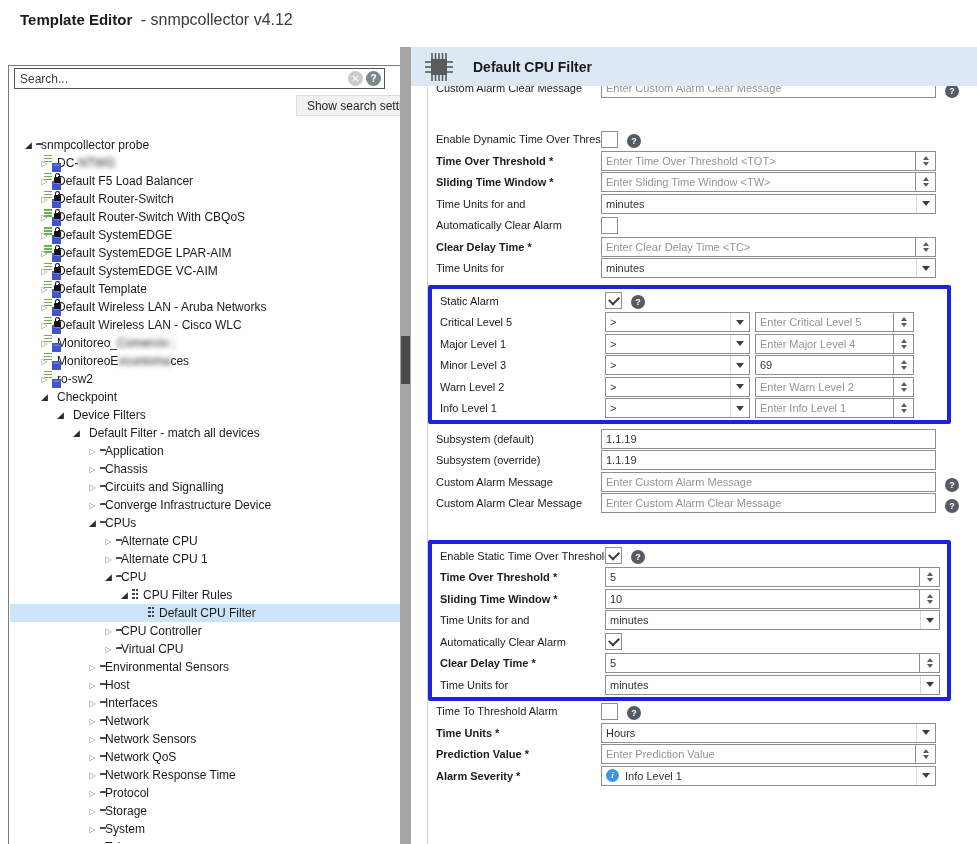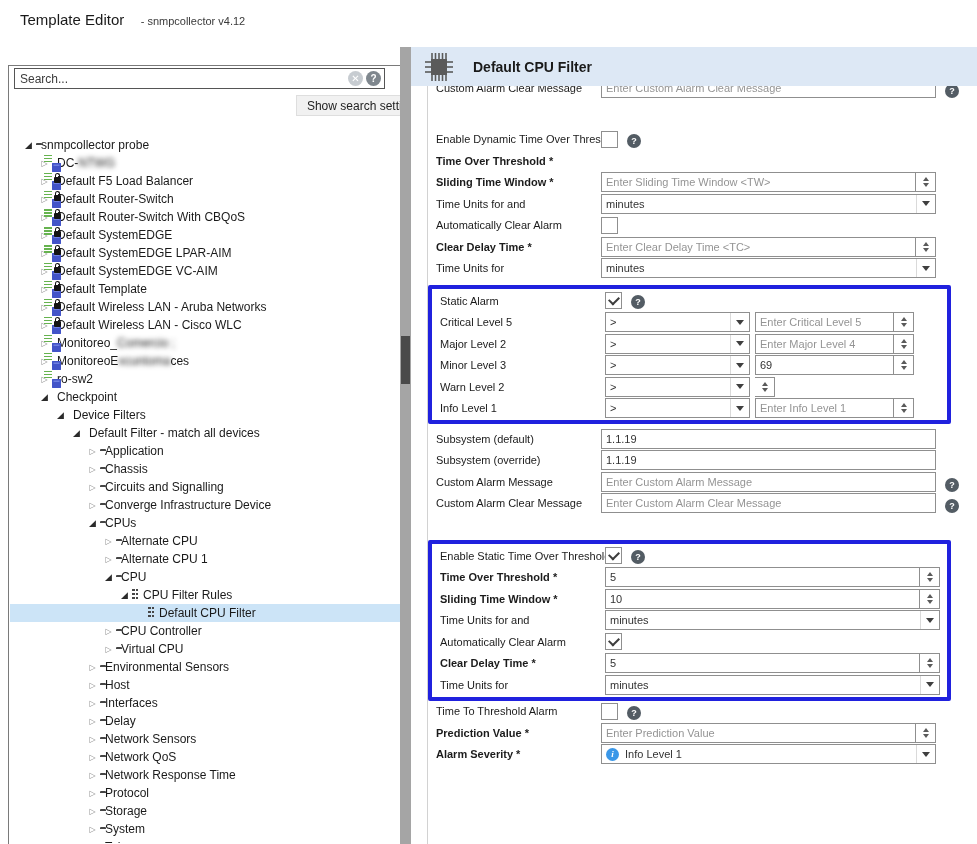--- a/index.html
+++ b/index.html
@@ -3,22 +3,22 @@
 <meta charset="utf-8">
 <style>
   html,body{margin:0;padding:0}
   body{
     width:977px;height:844px;position:relative;overflow:hidden;
     background:#fff;font-family:"Liberation Sans","DejaVu Sans",sans-serif;
     -webkit-font-smoothing:antialiased;
   }
   
   .app-header{position:absolute;left:20px;top:11px;white-space:nowrap}
-  .app-title{font-size:15px;font-weight:normal;color:#1a1a1a}
-  .app-subtitle{font-size:11px;color:#3a3a3a;margin-left:12px}
+  .app-title{font-size:15px;font-weight:bold;color:#1a1a1a}
+  .app-subtitle{font-size:16px;color:#3a3a3a;margin-left:4px}
 
   
   .left-panel{position:absolute;left:8px;top:65px;width:430px;height:789px;
     border:1px solid #7a7a7a;background:#fff;box-sizing:border-box}
   .search-box{position:absolute;left:5px;top:2px;width:371px;height:21px;
     border:1px solid #555;display:flex;align-items:center;box-sizing:border-box;background:#fff}
   .search-box input{flex:1;border:0;outline:0;padding:0 5px;font-size:12px;
     font-family:inherit;color:#222;background:transparent;min-width:0}
   .search-box input::placeholder{color:#3c3c3c}
   .round-ic{width:15px;height:15px;border-radius:50%;color:#fff;font-size:10px;
@@ -287,21 +287,21 @@
         <span class="tree-label"><span>Host</span></span>
       </div>
       <div class="tree-row" style="padding-left: 77px;">
         <span class="tw-arrow">▷</span>
         <span class="tw-icon"><span class="i-folder"></span></span>
         <span class="tree-label"><span>Interfaces</span></span>
       </div>
       <div class="tree-row" style="padding-left: 77px;">
         <span class="tw-arrow">▷</span>
         <span class="tw-icon"><span class="i-folder"></span></span>
-        <span class="tree-label"><span>Delay</span></span>
+        <span class="tree-label"><span>Network</span></span>
       </div>
       <div class="tree-row" style="padding-left: 77px;">
         <span class="tw-arrow">▷</span>
         <span class="tw-icon"><span class="i-folder"></span></span>
         <span class="tree-label"><span>Network Sensors</span></span>
       </div>
       <div class="tree-row" style="padding-left: 77px;">
         <span class="tw-arrow">▷</span>
         <span class="tw-icon"><span class="i-folder"></span></span>
         <span class="tree-label"><span>Network QoS</span></span>
@@ -384,20 +384,27 @@
       <div class="form-group" style="margin-top: 30px;">
         <div class="form-row">
           <span class="row-label">Enable Dynamic Time Over Threshold</span>
           <span class="ctl">
             <span class="cb"></span>
             <span class="help">?</span>
           </span>
         </div>
         <div class="form-row">
           <span class="row-label bold">Time Over Threshold *</span>
+          <span class="ctl">
+            <input class="input-box w-num" type="text" placeholder="Enter Time Over Threshold &lt;TOT&gt;" style="">
+            <span class="spin">
+              <span class="tri-up"></span>
+              <span class="tri-down"></span>
+            </span>
+          </span>
         </div>
         <div class="form-row">
           <span class="row-label bold">Sliding Time Window *</span>
           <span class="ctl">
             <input class="input-box w-num" type="text" placeholder="Enter Sliding Time Window &lt;TW&gt;" style="">
             <span class="spin">
               <span class="tri-up"></span>
               <span class="tri-down"></span>
             </span>
           </span>
@@ -459,21 +466,21 @@
               </span>
             </span>
             <input class="input-box w-opnum" type="text" placeholder="Enter Critical Level 5" style="">
             <span class="spin">
               <span class="tri-up"></span>
               <span class="tri-down"></span>
             </span>
           </span>
         </div>
         <div class="form-row">
-          <span class="row-label">Major Level 2</span>
+          <span class="row-label">Major Level 1</span>
           <span class="ctl">
             <span class="dropdown w-op">
               <span>&gt;</span>
               <span class="dd-arrow">
                 <span class="tri-down"></span>
               </span>
             </span>
             <input class="input-box w-opnum" type="text" placeholder="Enter Major Level 4" style="">
             <span class="spin">
               <span class="tri-up"></span>
@@ -499,20 +506,21 @@
         </div>
         <div class="form-row">
           <span class="row-label">Warn Level 2</span>
           <span class="ctl">
             <span class="dropdown w-op">
               <span>&gt;</span>
               <span class="dd-arrow">
                 <span class="tri-down"></span>
               </span>
             </span>
+            <input class="input-box w-opnum" type="text" placeholder="Enter Warn Level 2" style="">
             <span class="spin">
               <span class="tri-up"></span>
               <span class="tri-down"></span>
             </span>
           </span>
         </div>
         <div class="form-row">
           <span class="row-label">Info Level 1</span>
           <span class="ctl">
             <span class="dropdown w-op">
@@ -623,20 +631,31 @@
             </span>
           </span>
         </div>
       </div>
       <div class="form-group" style="">
         <div class="form-row">
           <span class="row-label">Time To Threshold Alarm</span>
           <span class="ctl">
             <span class="cb"></span>
             <span class="help">?</span>
+          </span>
+        </div>
+        <div class="form-row">
+          <span class="row-label bold">Time Units *</span>
+          <span class="ctl">
+            <span class="dropdown w-full">
+              <span>Hours</span>
+              <span class="dd-arrow">
+                <span class="tri-down"></span>
+              </span>
+            </span>
           </span>
         </div>
         <div class="form-row">
           <span class="row-label bold">Prediction Value *</span>
           <span class="ctl">
             <input class="input-box w-num" type="text" placeholder="Enter Prediction Value" style="">
             <span class="spin">
               <span class="tri-up"></span>
               <span class="tri-down"></span>
             </span>

